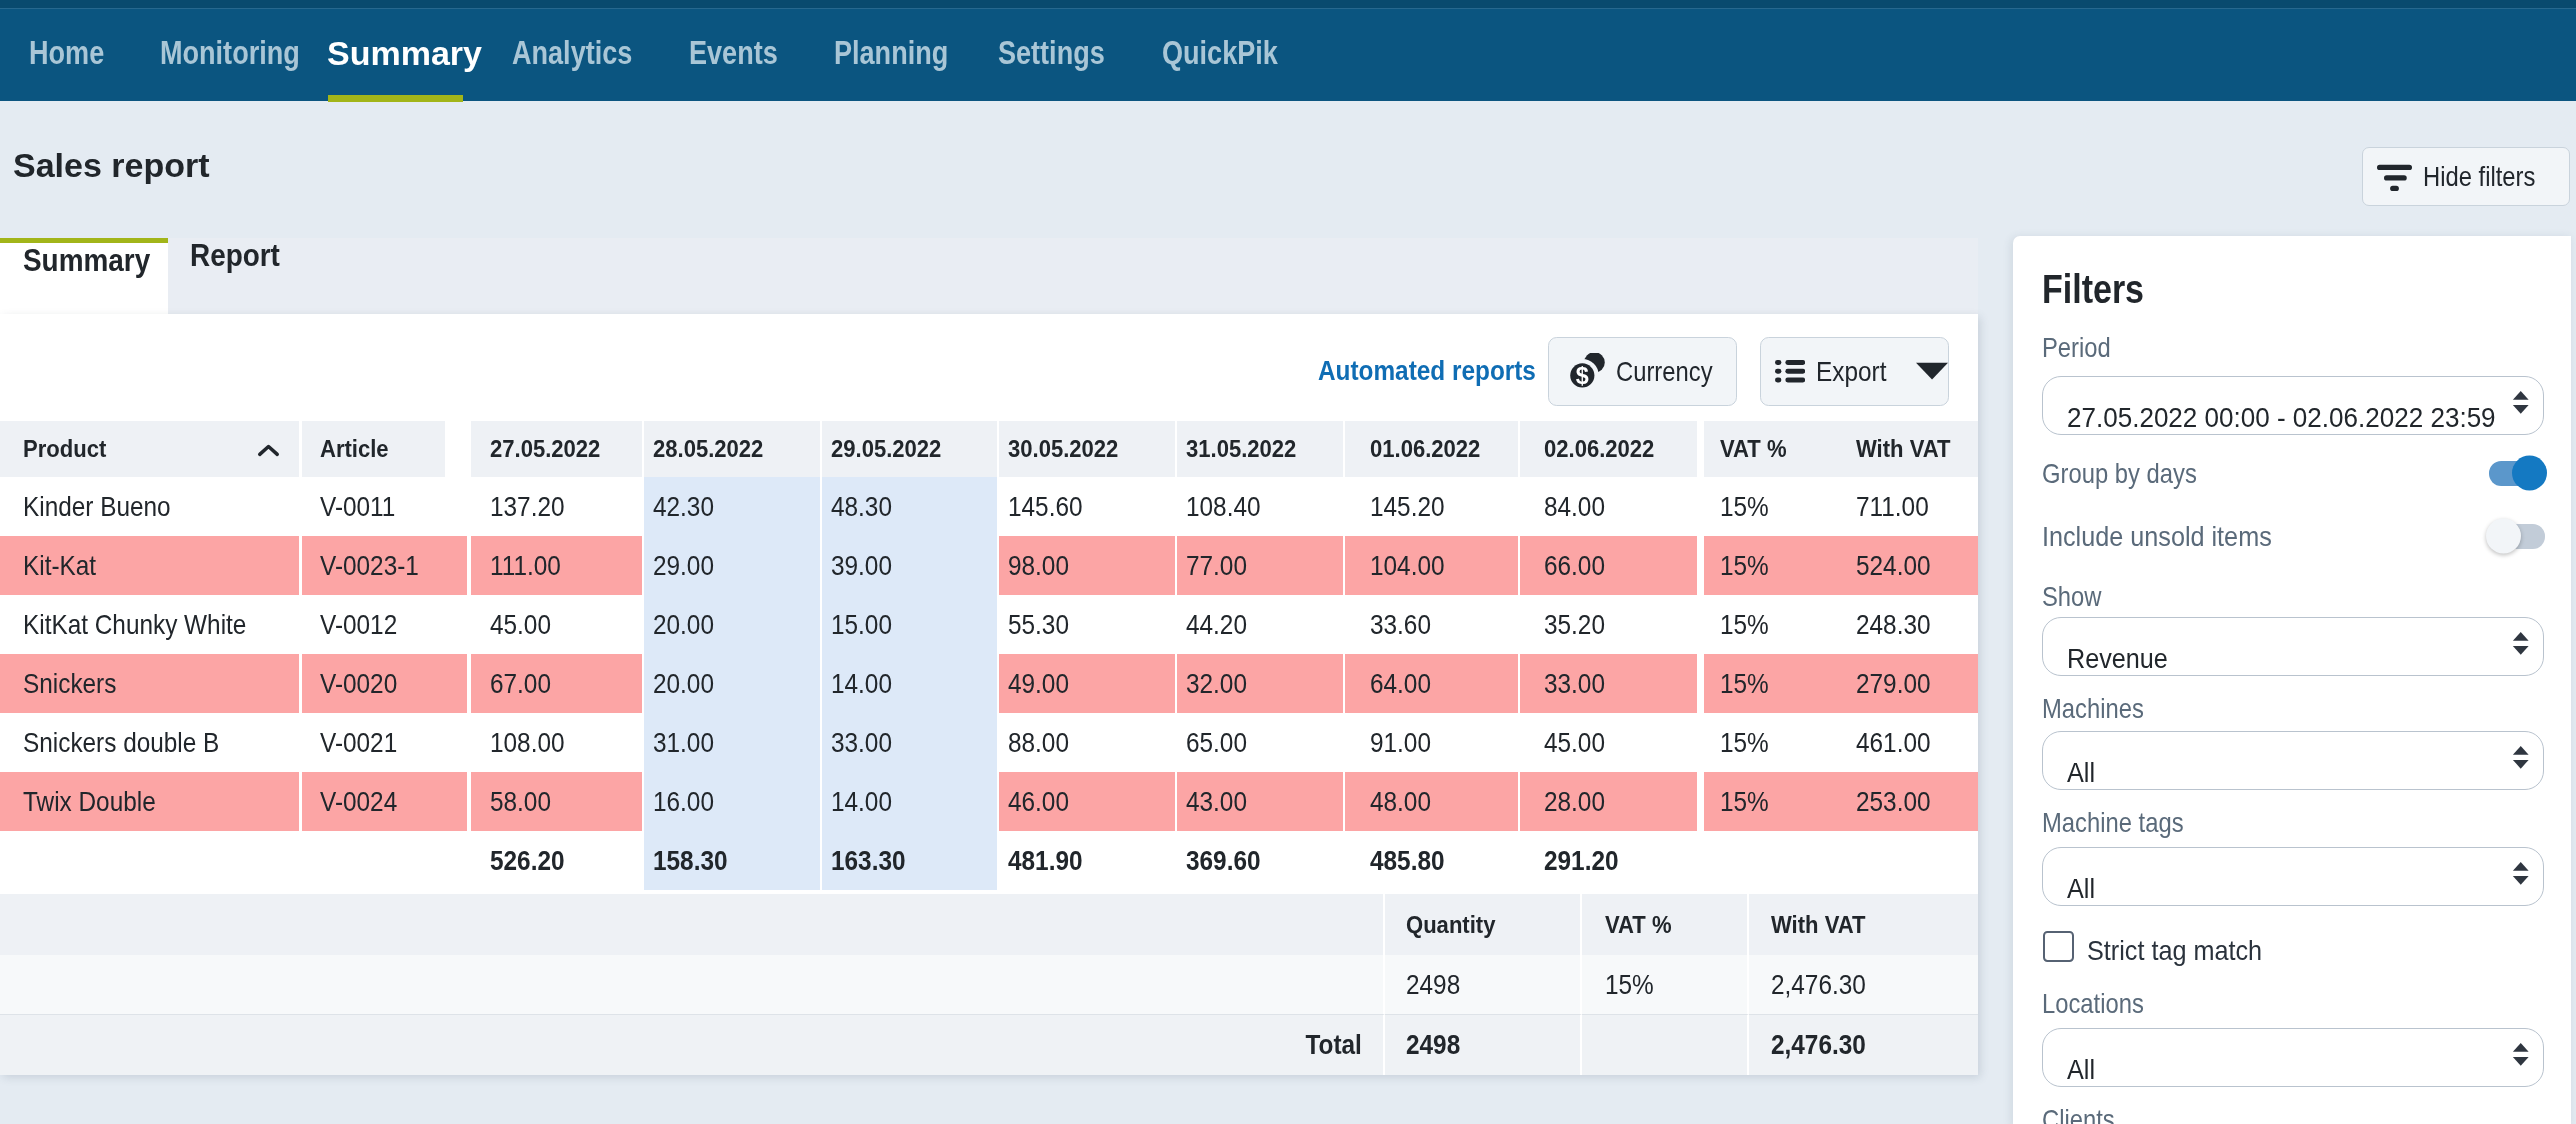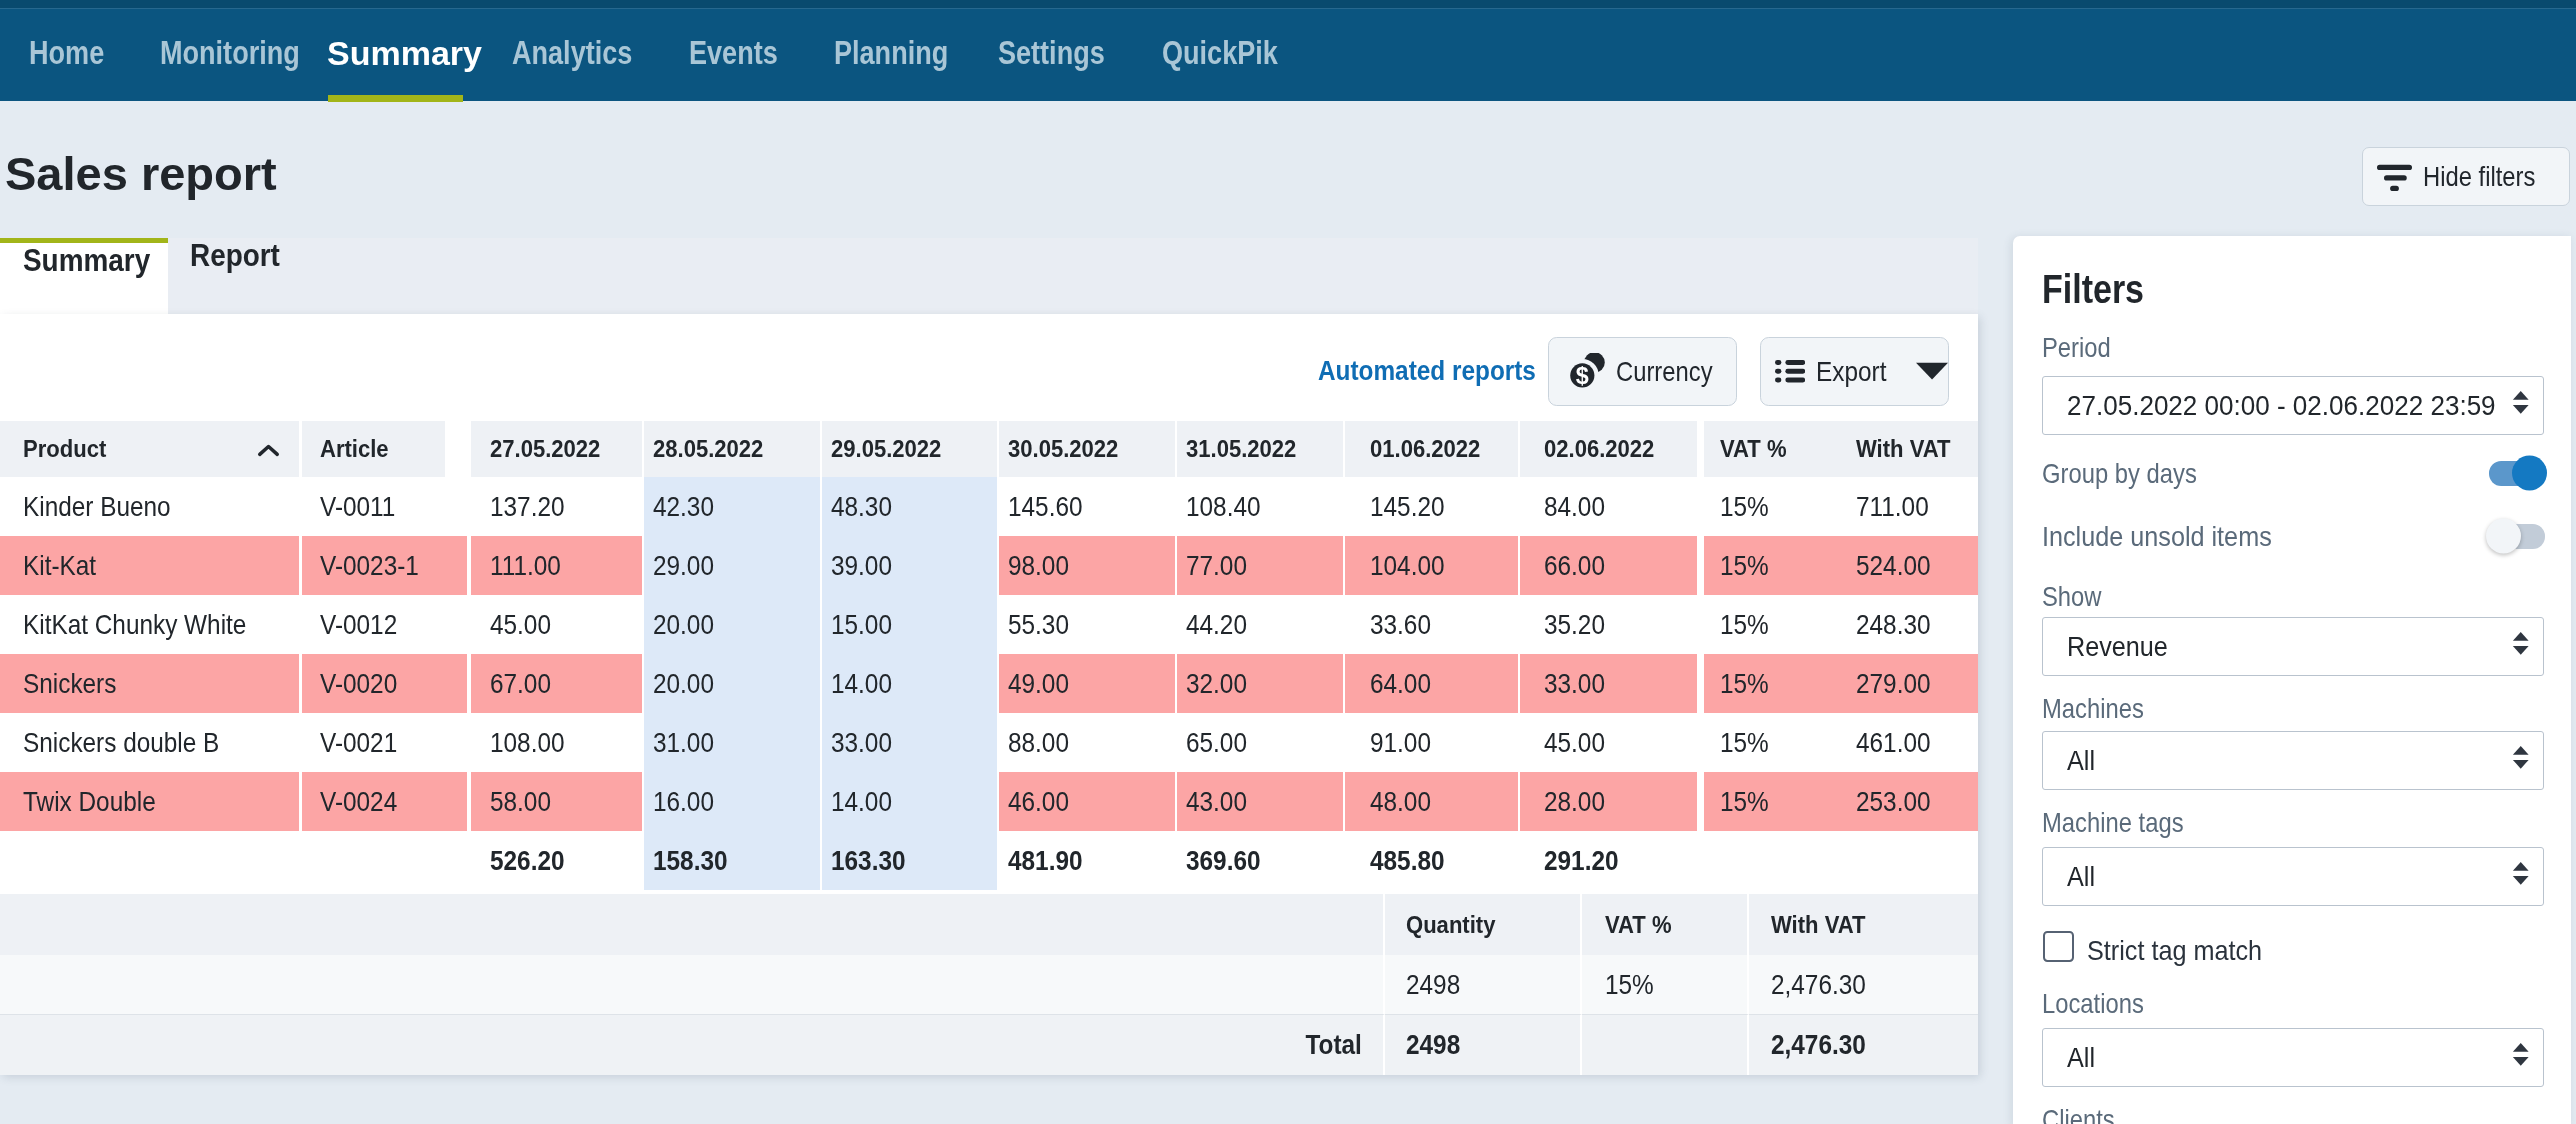--- a/index.html
+++ b/index.html
@@ -13,21 +13,21 @@
 i.t93 { transform:scaleX(0.93); }
 
 
 .nav { position:absolute; left:0; top:0; width:2576px; height:101px; background:#0b5580; }
 .nav .topstrip { position:absolute; left:0; top:0; width:100%; height:8.7px; background:#094a6e; border-bottom:1.7px solid #27688e; }
 .nav .item { position:absolute; top:10.5px; height:91px; display:flex; align-items:center; padding-bottom:5.2px; font-size:33px; font-weight:700; color:#a9c6d6; }
 .nav .item.active { color:#ffffff; font-size:34px; }
 .nav .item.active::after { content:""; position:absolute; left:0.9px; width:135px; bottom:0; height:7px; background:#a2b519; }
 
 
-h1.pagetitle { position:absolute; left:5px; top:146px; font-size:47px; font-weight:700; color:#21262b; }
+h1.pagetitle { position:absolute; left:13px; top:146px; font-size:34px; font-weight:700; color:#21262b; }
 .hidefilters { position:absolute; left:2362px; top:147px; width:208px; height:59px; background:#f2f5f8; border:1.7px solid #c9d3dc; border-radius:7px; display:flex; align-items:center; justify-content:center; gap:10.5px; font-size:28px; color:#21262c; }
 
 
 .tabstrip { position:absolute; left:0; top:238px; width:1978px; height:77px; background:#e9edf3; display:flex; }
 .tab { height:77px; display:flex; align-items:flex-start; padding:0 23px; font-size:31px; font-weight:700; color:#21262b; }
 .tab.active { background:#ffffff; border-top:5.2px solid #a2b519; width:168px; padding:0 0 0 23px; }
 .tab.report { padding:0 22px; }
 
 
 .card { position:absolute; left:0; top:314px; width:1978px; height:761px; background:#ffffff; box-shadow:2.6px 2.6px 8.7px rgba(60,80,100,0.18); }
@@ -60,21 +60,21 @@
 tr.shead td { height:61px; background:#eef1f5; font-size:24.5px; font-weight:700; }
 tr.sdata td { height:59px; background:#f7f9fa; font-size:28px; }
 tr.stotal td { height:61px; background:#eff2f5; font-size:28px; font-weight:700; border-top:1.7px solid #dee3e8; }
 .s1 { text-align:right !important; padding-right:21px; } .s2 { padding-left:21px; } .s3 { padding-left:23px; } .s4 { padding-left:22px; }
 .s1 i { transform-origin:100% 50%; }
 
 
 .panel { position:absolute; left:2013px; top:236px; width:558px; height:889px; background:#ffffff; border-radius:7px 0 0 0; box-shadow:-1.7px 1.7px 8.7px rgba(60,80,100,0.12); }
 .panel h3 { position:absolute; left:29px; top:31px; font-size:40px; font-weight:700; color:#21262b; }
 .flabel { position:absolute; left:29px; font-size:28px; color:#5a6a7a; }
-.fselect { position:absolute; left:29px; width:502px; height:59px; background:#fff; border:1.7px solid #b9c3ce; border-radius:3px; display:flex; align-items:center; padding-left:23.6px; font-size:28px; color:#21262b; }
+.fselect { position:absolute; left:29px; width:502px; height:59px; background:#fff; border:1.7px solid #b9c3ce; border-radius:19px; display:flex; align-items:flex-end; padding-left:23.6px; font-size:28px; color:#21262b; }
 .fselect .stepper { position:absolute; right:14px; top:50%; transform:translateY(-50%); }
 .toggle { position:absolute; width:56px; height:24.5px; border-radius:12.2px; }
 .toggle .knob { position:absolute; width:35px; height:35px; border-radius:50%; top:50%; transform:translateY(-50%); }
 .toggle.on { background:#5b97cb; }
 .toggle.on .knob { background:#1479c2; right:-1.7px; }
 .toggle.off { background:#c2ccd8; }
 .toggle.off .knob { background:#f2f5f8; left:-3.5px; box-shadow:0 1.7px 4.4px rgba(0,0,0,0.25); }
 .checkbox { position:absolute; left:30px; top:695px; width:31px; height:31px; border:2.6px solid #566273; border-radius:4.4px; background:#fff; }
 .cblabel { position:absolute; left:74px; top:699px; font-size:28px; color:#2a323c; }
 </style>

